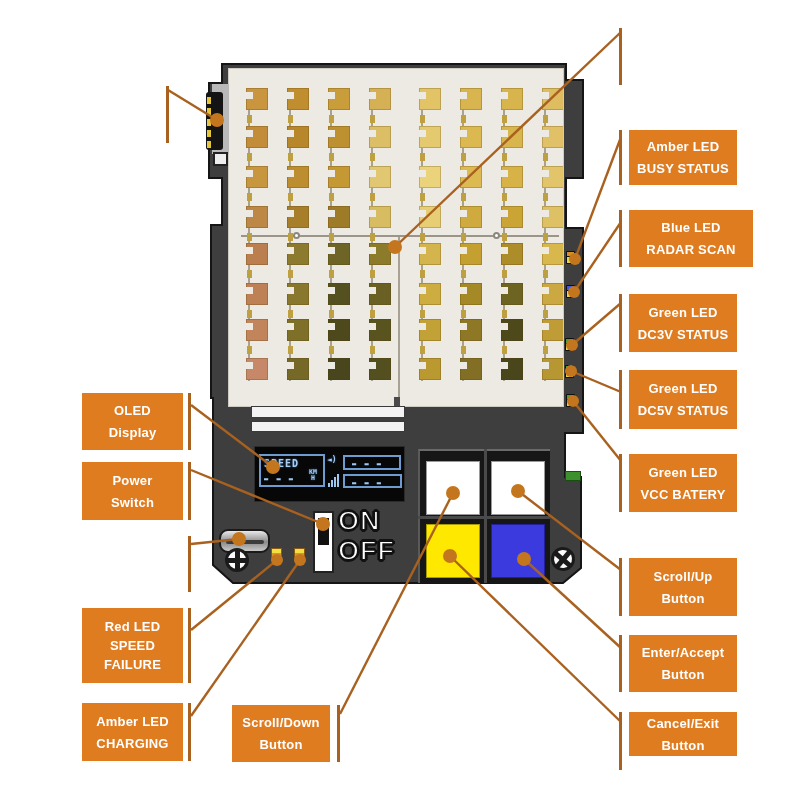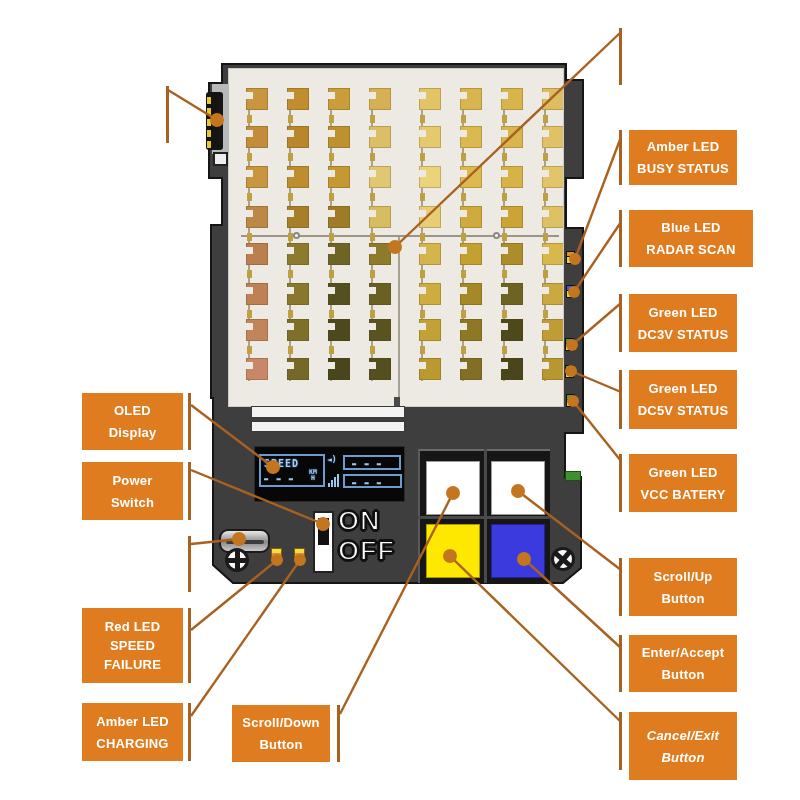--- a/index.html
+++ b/index.html
@@ -380,18 +380,18 @@
     <span>VCC BATERY</span>
   </div>
   <div class="callout" style="left:629px;top:558px;width:108px;height:58px;">
     <span>Scroll/Up</span>
     <span>Button</span>
   </div>
   <div class="callout" style="left:629px;top:635px;width:108px;height:57px;">
     <span>Enter/Accept</span>
     <span>Button</span>
   </div>
-  <div class="callout" style="left:629px;top:712px;width:108px;height:68px;font-style:italic;">
+  <div class="callout" style="left:629px;top:712px;width:108px;height:44px;">
     <span>Cancel/Exit</span>
     <span>Button</span>
   </div>
 
 </div>
 
 </body></html>

